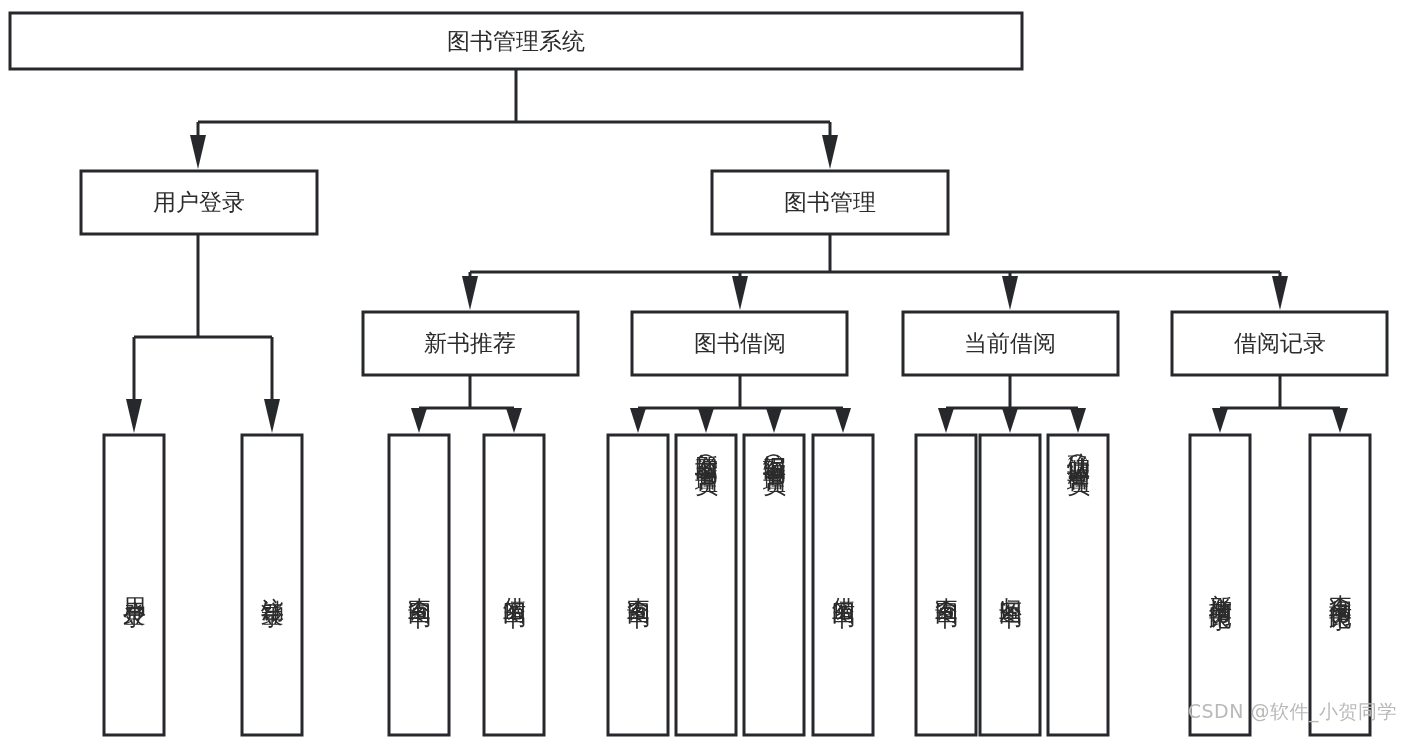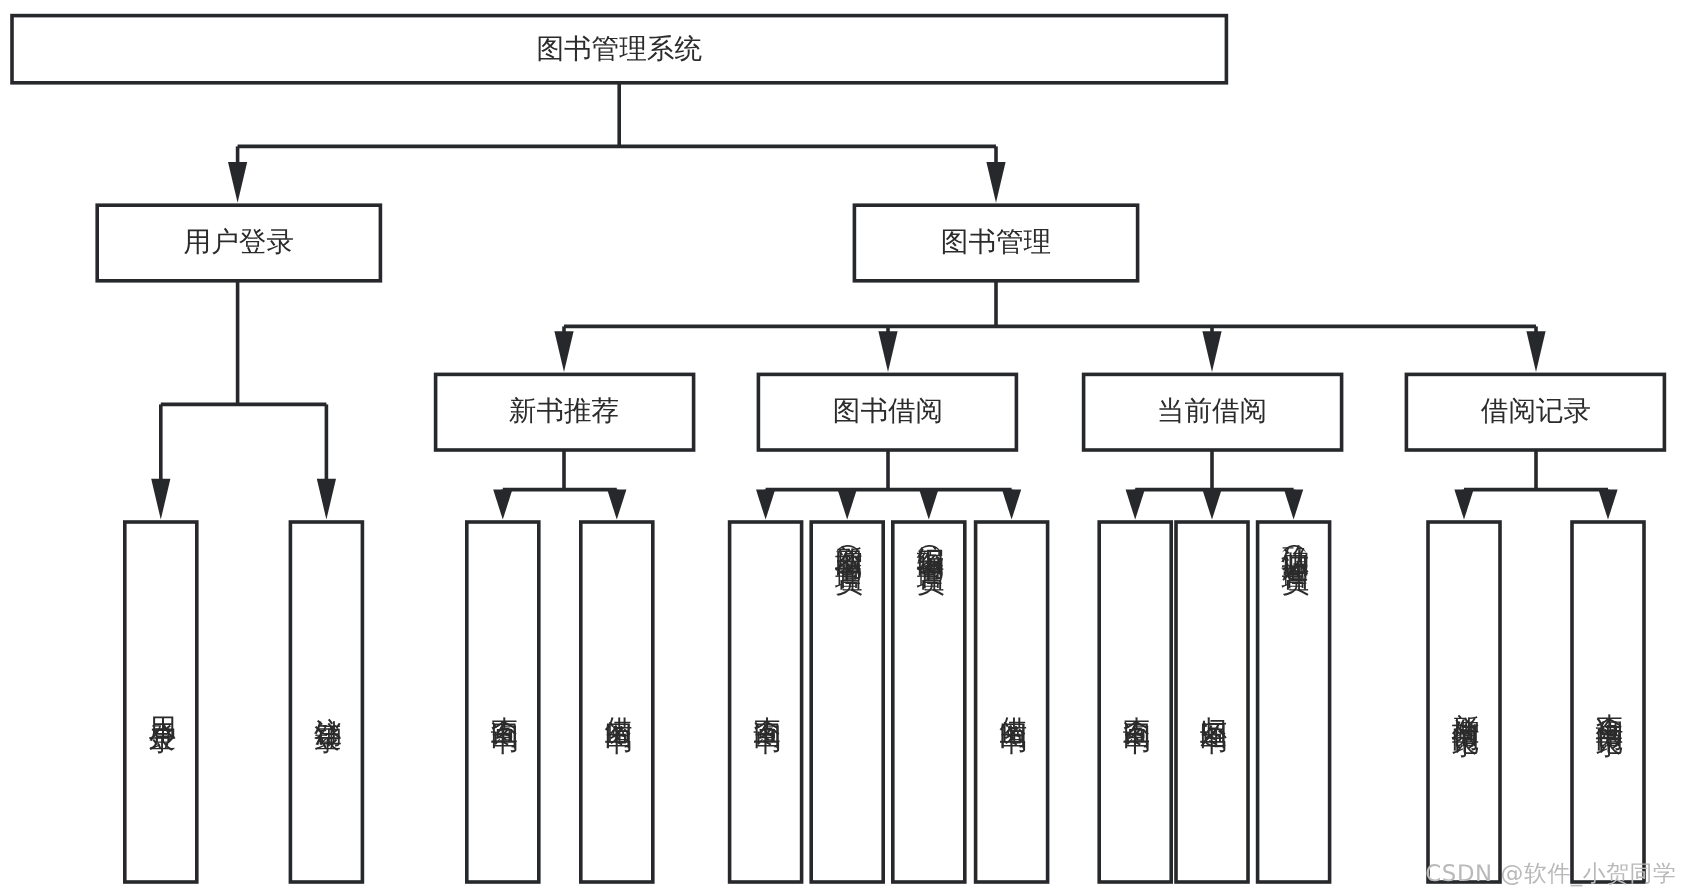--- a/index.html
+++ b/index.html
@@ -60,21 +60,21 @@
     font-size: 23px;
     line-height: 1.12;
     letter-spacing: 3px;
     color: #2b2b2b;
     white-space: nowrap;
     text-align: center;
   }
   .watermark {
     position: absolute;
     right: 8px;
-    bottom: 6px;
+    bottom: 22px;
     font-family: "DejaVu Sans", "Liberation Sans", sans-serif;
     font-size: 19px;
     color: #b9b9b9;
     white-space: nowrap;
     letter-spacing: 0.5px;
   }
 </style>
 </head>
 <body>
 

